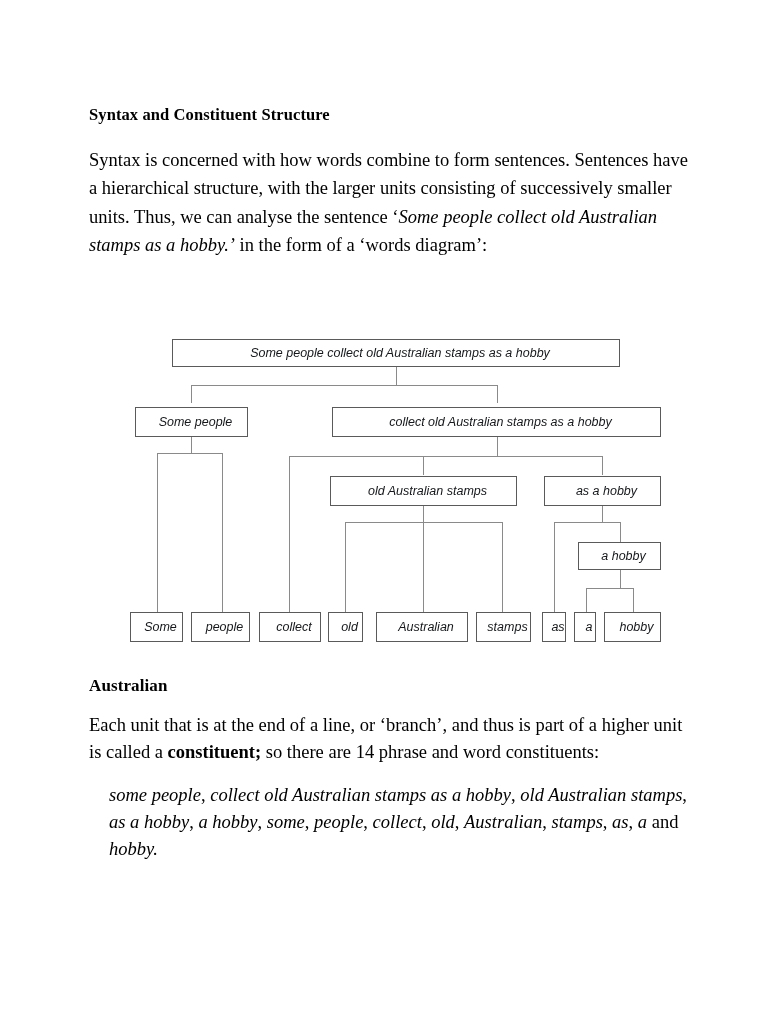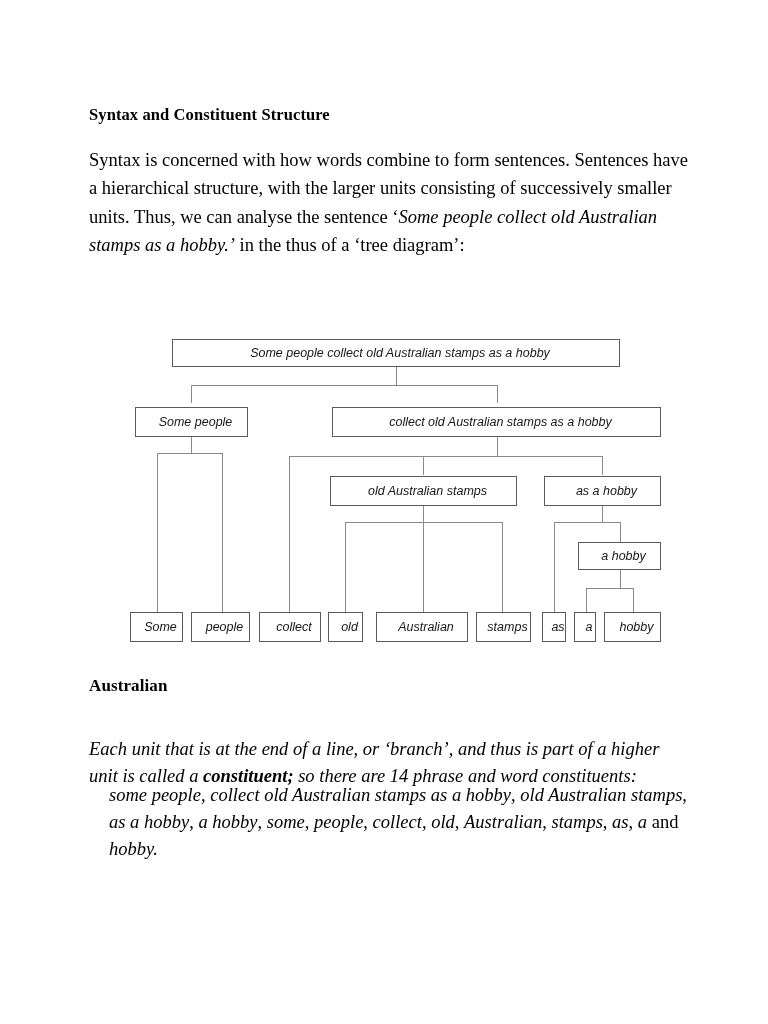--- a/index.html
+++ b/index.html
@@ -42,25 +42,24 @@
   }
   #intro-para { top: 146px; }
   .it { font-style: italic; }
   .bd { font-weight: bold; }
 
   #constituent-heading { top: 676px; font-size: 17px; }
 
   #constituent-para {
     position: absolute;
     left: 89px;
-    top: 736px;
+    top: 712px;
     width: 600px;
     font-size: 18.5px;
     line-height: 27.2px;
-    font-style: italic;
   }
   #constituent-list {
     position: absolute;
     left: 89px;
     top: 782px;
     width: 590px;
     font-size: 18.5px;
     line-height: 27.2px;
     font-style: italic;
     margin-left: 20px;
@@ -101,21 +100,21 @@
   .vline { width: 1px; }
   .hline { height: 1px; }
 </style>
 </head>
 <body>
 
 <div class="page">
 
   <div class="heading" id="title-heading">Syntax and Constituent Structure</div>
 
-  <div class="body-para" id="intro-para"><span>Syntax is concerned with how words combine to form sentences. Sentences have a hierarchical structure, with the larger units consisting of successively smaller units. Thus, we can analyse the sentence ‘</span><span class="it">Some people collect old Australian stamps as a hobby.’</span><span> in the thus of a ‘tree diagram’:</span></div>
+  <div class="body-para" id="intro-para"><span>Syntax is concerned with how words combine to form sentences. Sentences have a hierarchical structure, with the larger units consisting of successively smaller units. Thus, we can analyse the sentence ‘</span><span class="it">Some people collect old Australian stamps as a hobby.’</span><span> in the form of a ‘words diagram’:</span></div>
 
   <div id="tree-diagram">
 
     <div class="node" style="left:172px; top:339px; width:448px; height:28px;">Some people collect old Australian stamps as a hobby</div>
 
     <div class="line vline" style="left:396px; top:367px; height:18px;"></div>
     <div class="line hline" style="left:191px; top:385px; width:307px;"></div>
     <div class="line vline" style="left:191px; top:385px; height:18px;"></div>
     <div class="line vline" style="left:497px; top:385px; height:18px;"></div>
 

